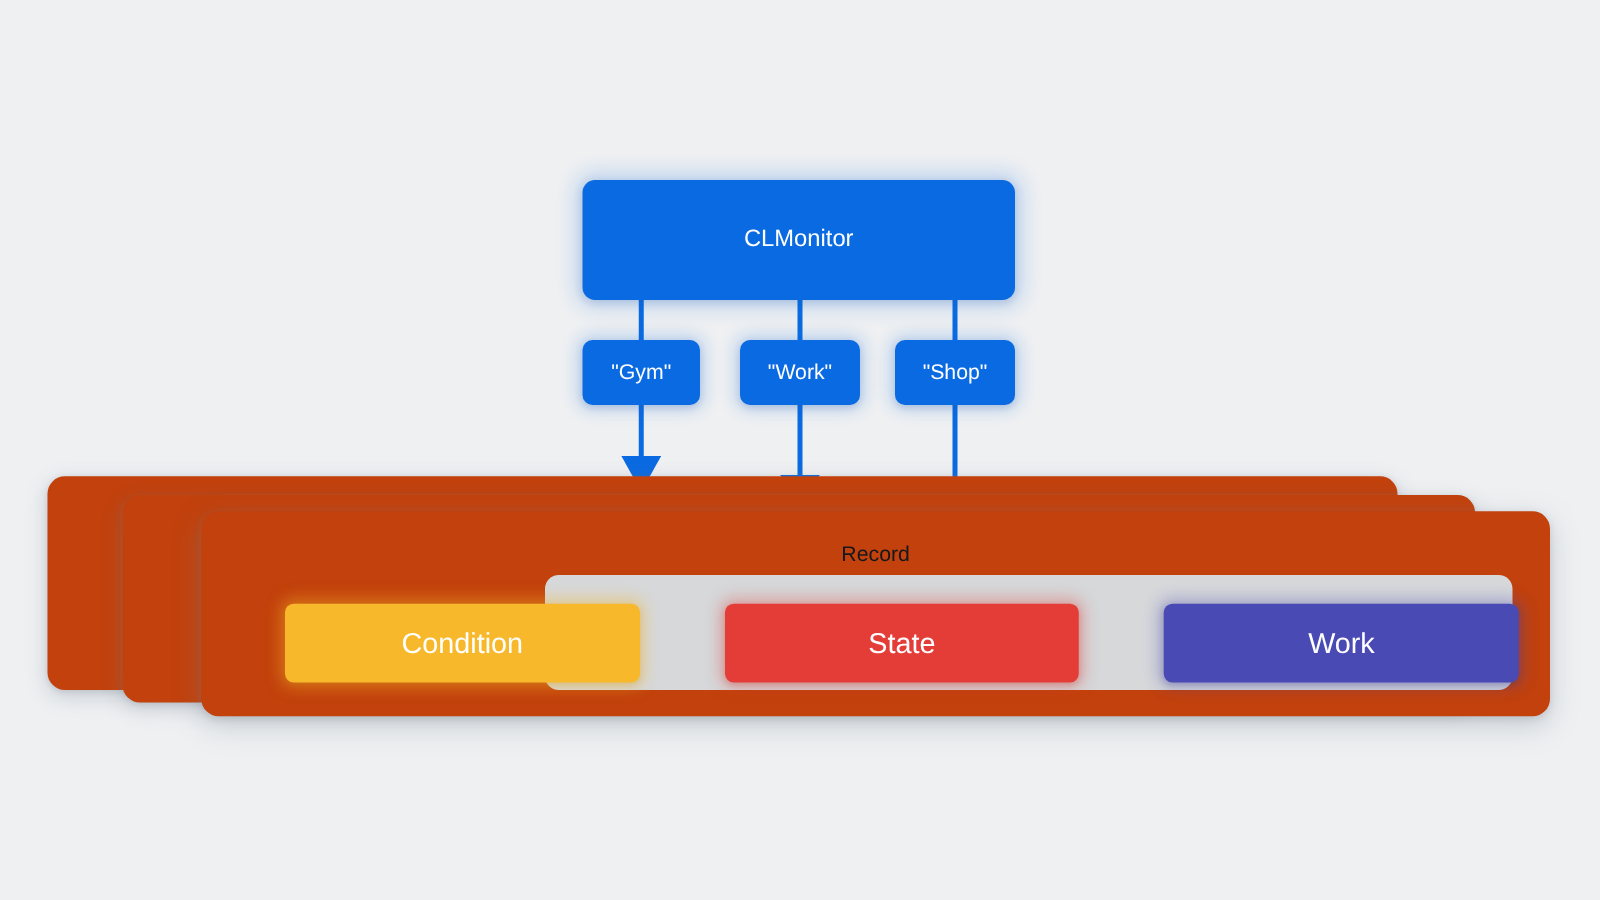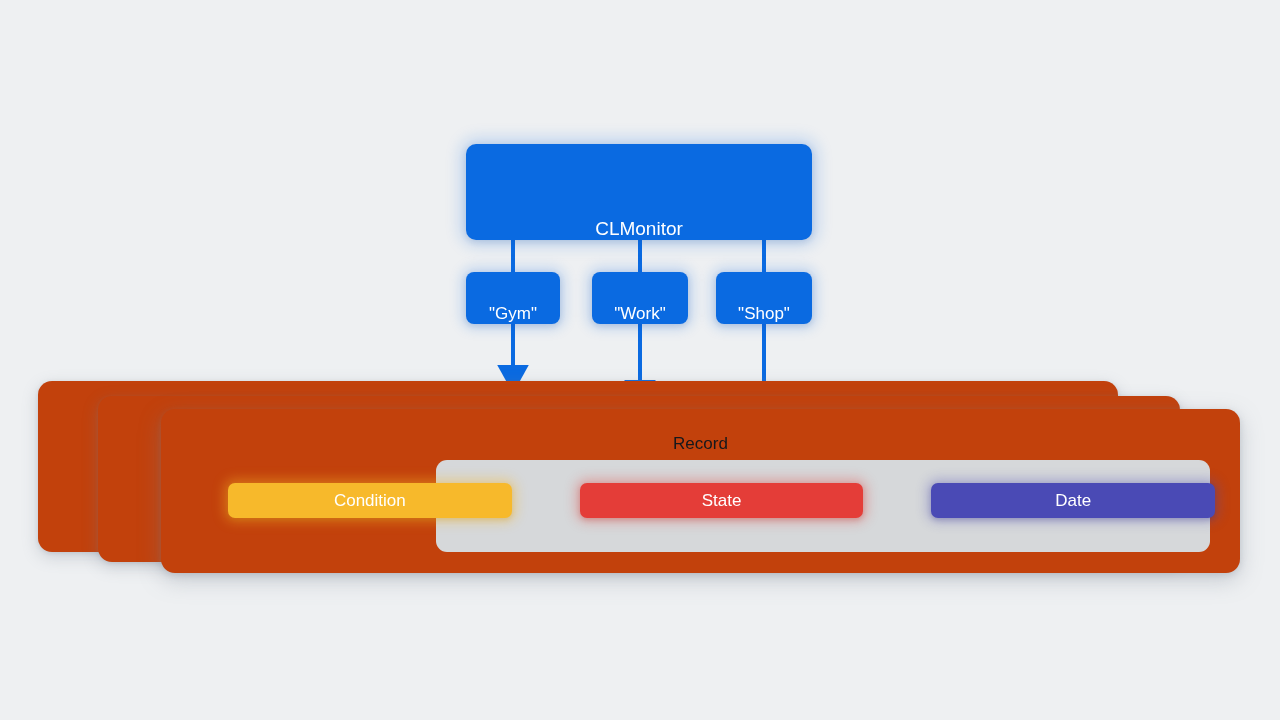--- a/index.html
+++ b/index.html
@@ -31,21 +31,21 @@
     pointer-events: none;
     z-index: 1;
   }
 
   
   .node {
     position: absolute;
     background: #0a6ae1;
     color: #ffffff;
     display: flex;
-    align-items: flex-end;
+    align-items: center;
     justify-content: center;
     box-sizing: border-box;
     z-index: 4;
   }
   .node-root {
     left: 466px;
     top: 144px;
     width: 346px;
     height: 96px;
     border-radius: 10px;
@@ -121,27 +121,27 @@
     position: absolute;
     left: 25px;
     top: 74px;
     width: 1029px;
     height: 51px;
     display: flex;
     gap: 26px;
   }
   .chip {
     flex: 1 1 0;
-    height: 35px;
+    height: 63px;
     border-radius: 7px;
     display: flex;
     align-items: center;
     justify-content: center;
     color: #ffffff;
-    font-size: 17px;
+    font-size: 23px;
     box-sizing: border-box;
     margin-left: 42px;
   }
   .chip-yellow {
     background: #f7b92b;
     box-shadow: 0 0 12px 4px rgba(247,185,43,0.40),
                 0 2px 5px rgba(170,120,10,0.22);
   }
   .chip-red {
     background: #e43d38;
@@ -201,18 +201,18 @@
     <div class="chip-group"></div>
 
     <div class="chip-row">
       <div class="chip chip-yellow">
         <span>Condition</span>
       </div>
       <div class="chip chip-red">
         <span>State</span>
       </div>
       <div class="chip chip-purple">
-        <span>Date</span>
+        <span>Work</span>
       </div>
     </div>
   </div>
 
 </div>
 
 </body></html>

